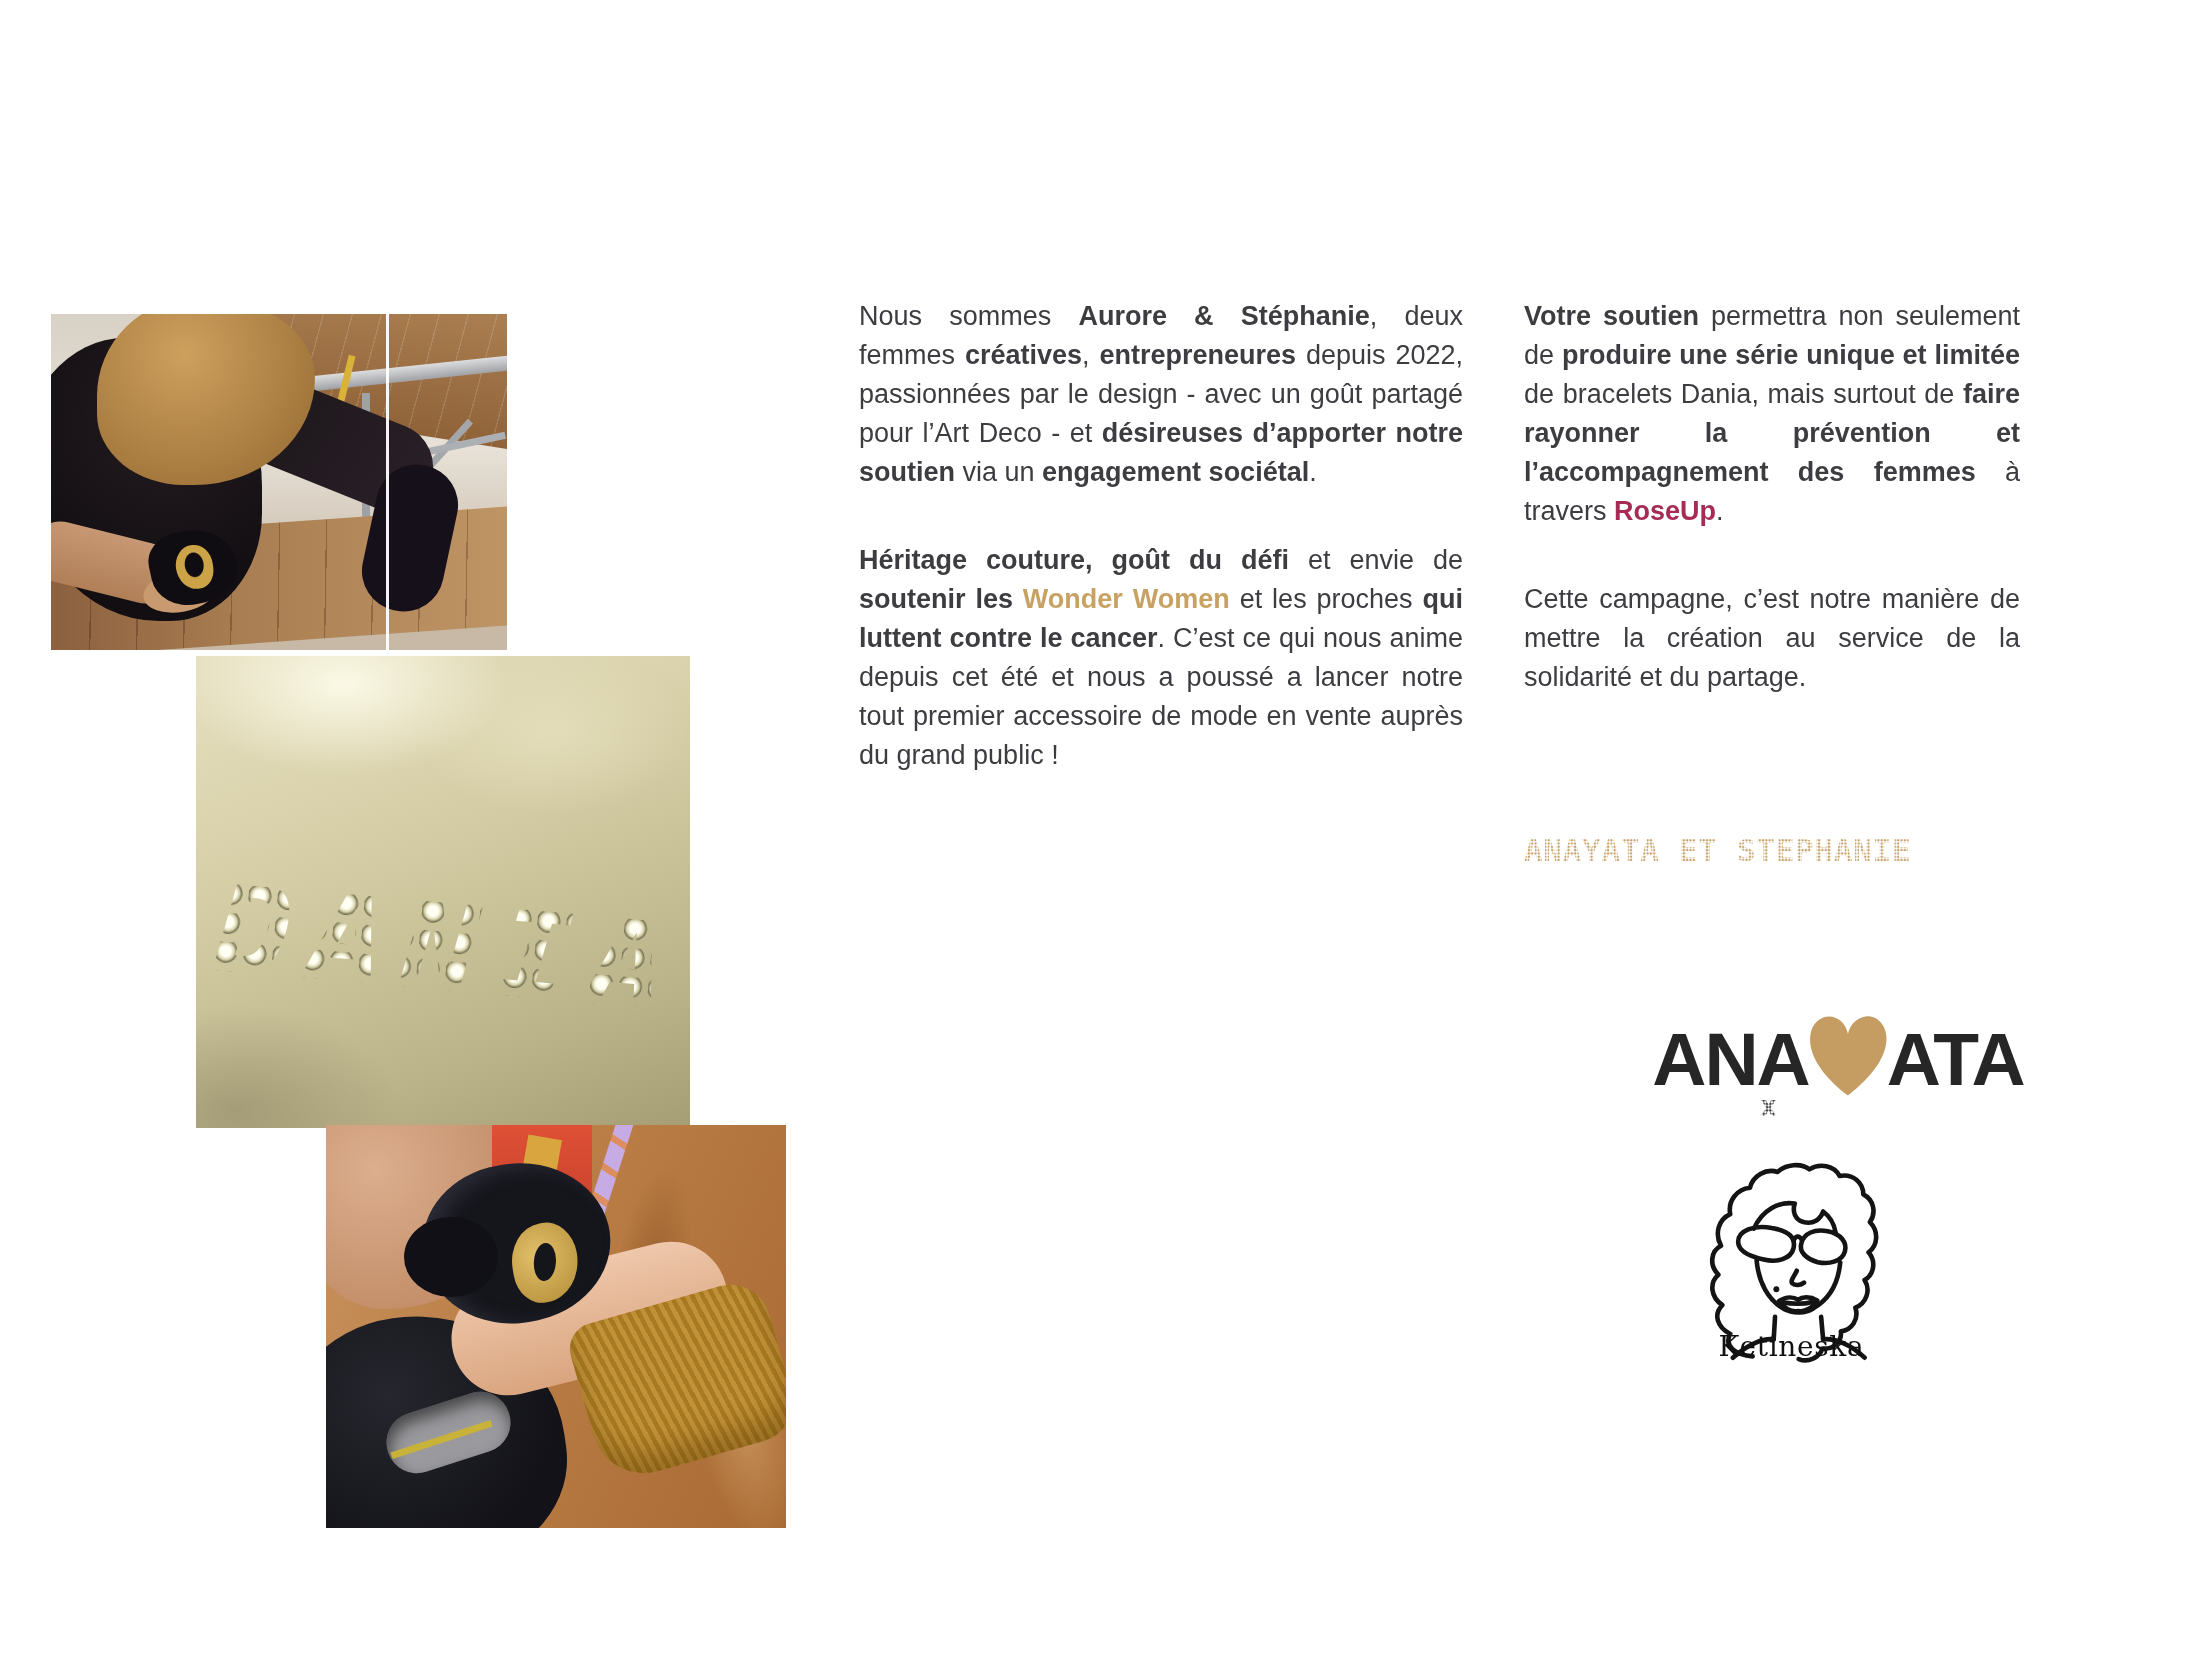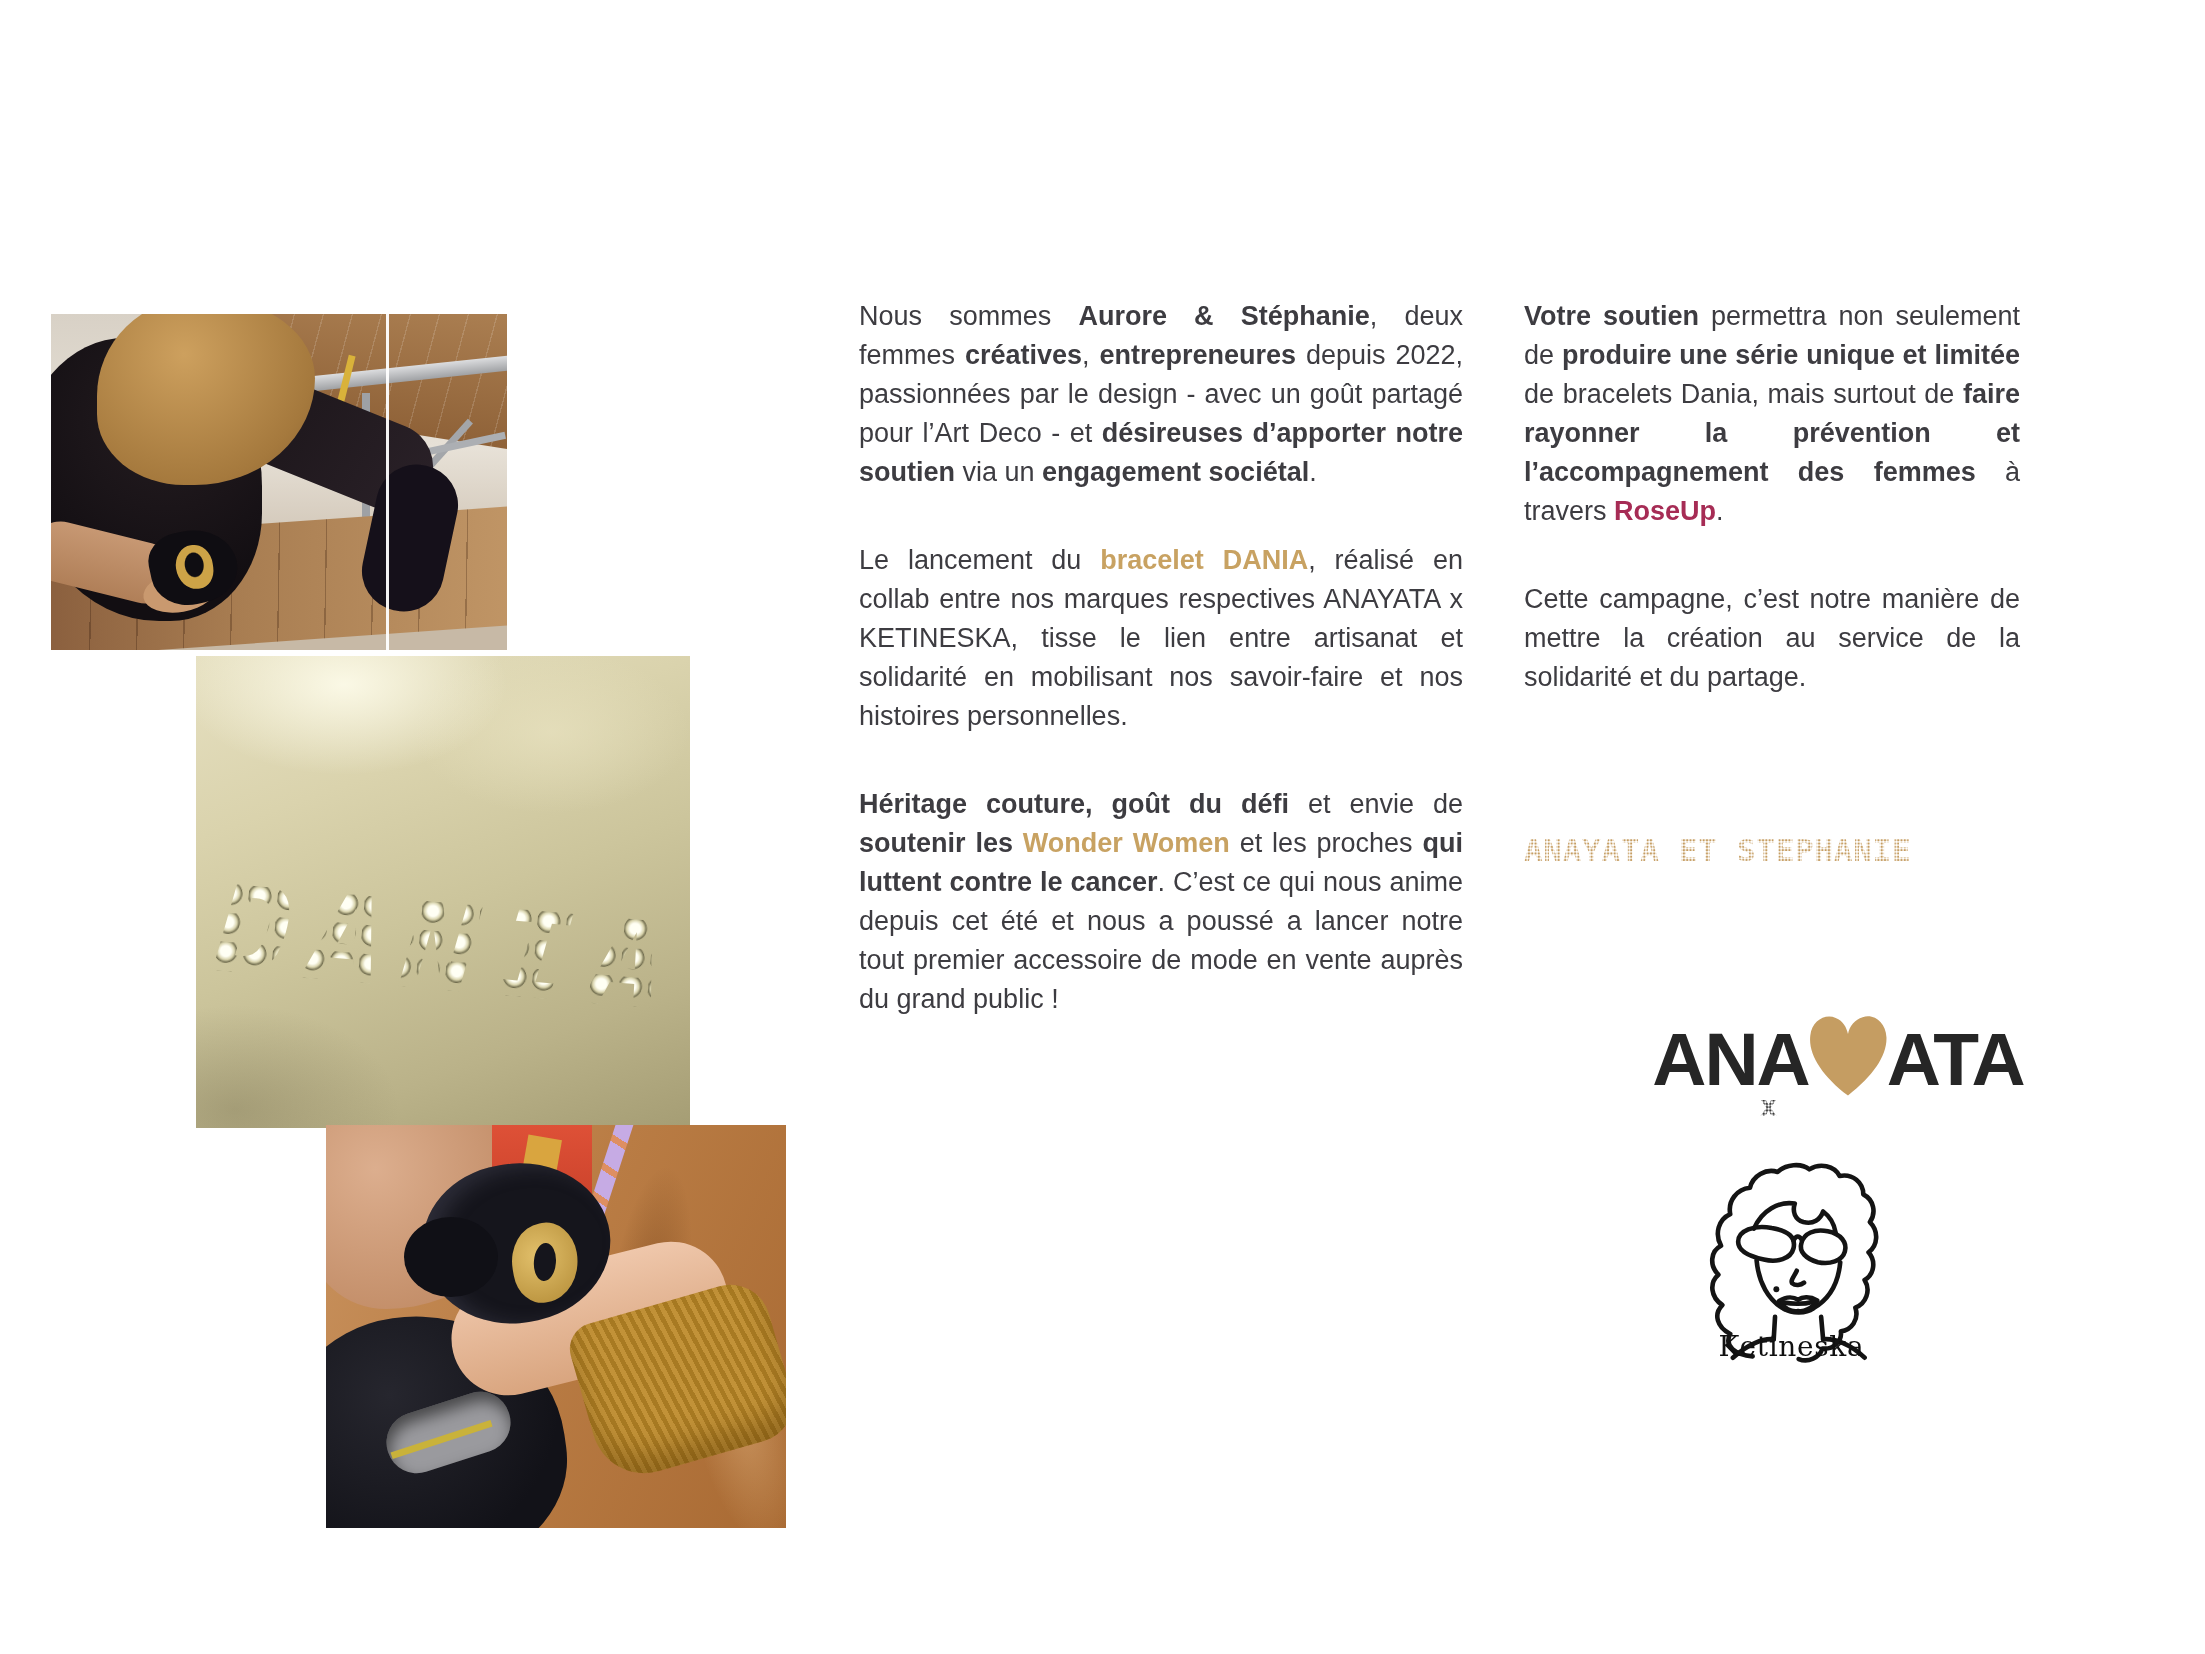--- a/index.html
+++ b/index.html
@@ -184,21 +184,20 @@
     <div class="shape p3-forearm"></div>
     <div class="shape p3-knit"></div>
     <div class="shape p3-bracelet"></div>
     <div class="shape p3-knot"></div>
     <div class="shape p3-medal"></div>
   </div>
 
 
   <div class="col col-left">
     <p><span class="seg-n">Nous sommes </span><span class="seg-b">Aurore &amp; Stéphanie</span><span class="seg-n">, deux femmes </span><span class="seg-b">créatives</span><span class="seg-n">, </span><span class="seg-b">entrepreneures</span><span class="seg-n"> depuis 2022, passionnées par le design - avec un goût partagé pour l’Art Deco - et </span><span class="seg-b">désireuses d’apporter notre soutien</span><span class="seg-n"> via un </span><span class="seg-b">engagement sociétal</span><span class="seg-n">.</span></p>
-    <p><span class="seg-n">Le lancement du </span><span class="seg-g">bracelet DANIA</span><span class="seg-n">, réalisé en collab entre nos marques respectives ANAYATA x KETINESKA, tisse le lien entre artisanat et solidarité en mobilisant nos savoir-faire et nos histoires personnelles.</span></p>
     <p><span class="seg-b">Héritage couture, goût du défi</span><span class="seg-n"> et envie de </span><span class="seg-b">soutenir les </span><span class="seg-g">Wonder Women</span><span class="seg-n"> et les proches </span><span class="seg-b">qui luttent contre le cancer</span><span class="seg-n">. C’est ce qui nous anime depuis cet été et nous a poussé a lancer notre tout premier accessoire de mode en vente auprès du grand public !</span></p>
   </div>
 
   <div class="col col-right">
     <p><span class="seg-b">Votre soutien</span><span class="seg-n"> permettra non seulement de </span><span class="seg-b">produire une série unique et limitée</span><span class="seg-n"> de bracelets Dania, mais surtout de </span><span class="seg-b">faire rayonner la prévention et l’accompagnement des femmes</span><span class="seg-n"> à travers </span><span class="seg-p">RoseUp</span><span class="seg-n">.</span></p>
     <p><span class="seg-n">Cette campagne, c’est notre manière de mettre la création au service de la solidarité et du partage.</span></p>
   </div>
 
   <div class="signature dotted">ANAYATA ET STEPHANIE</div>
 

